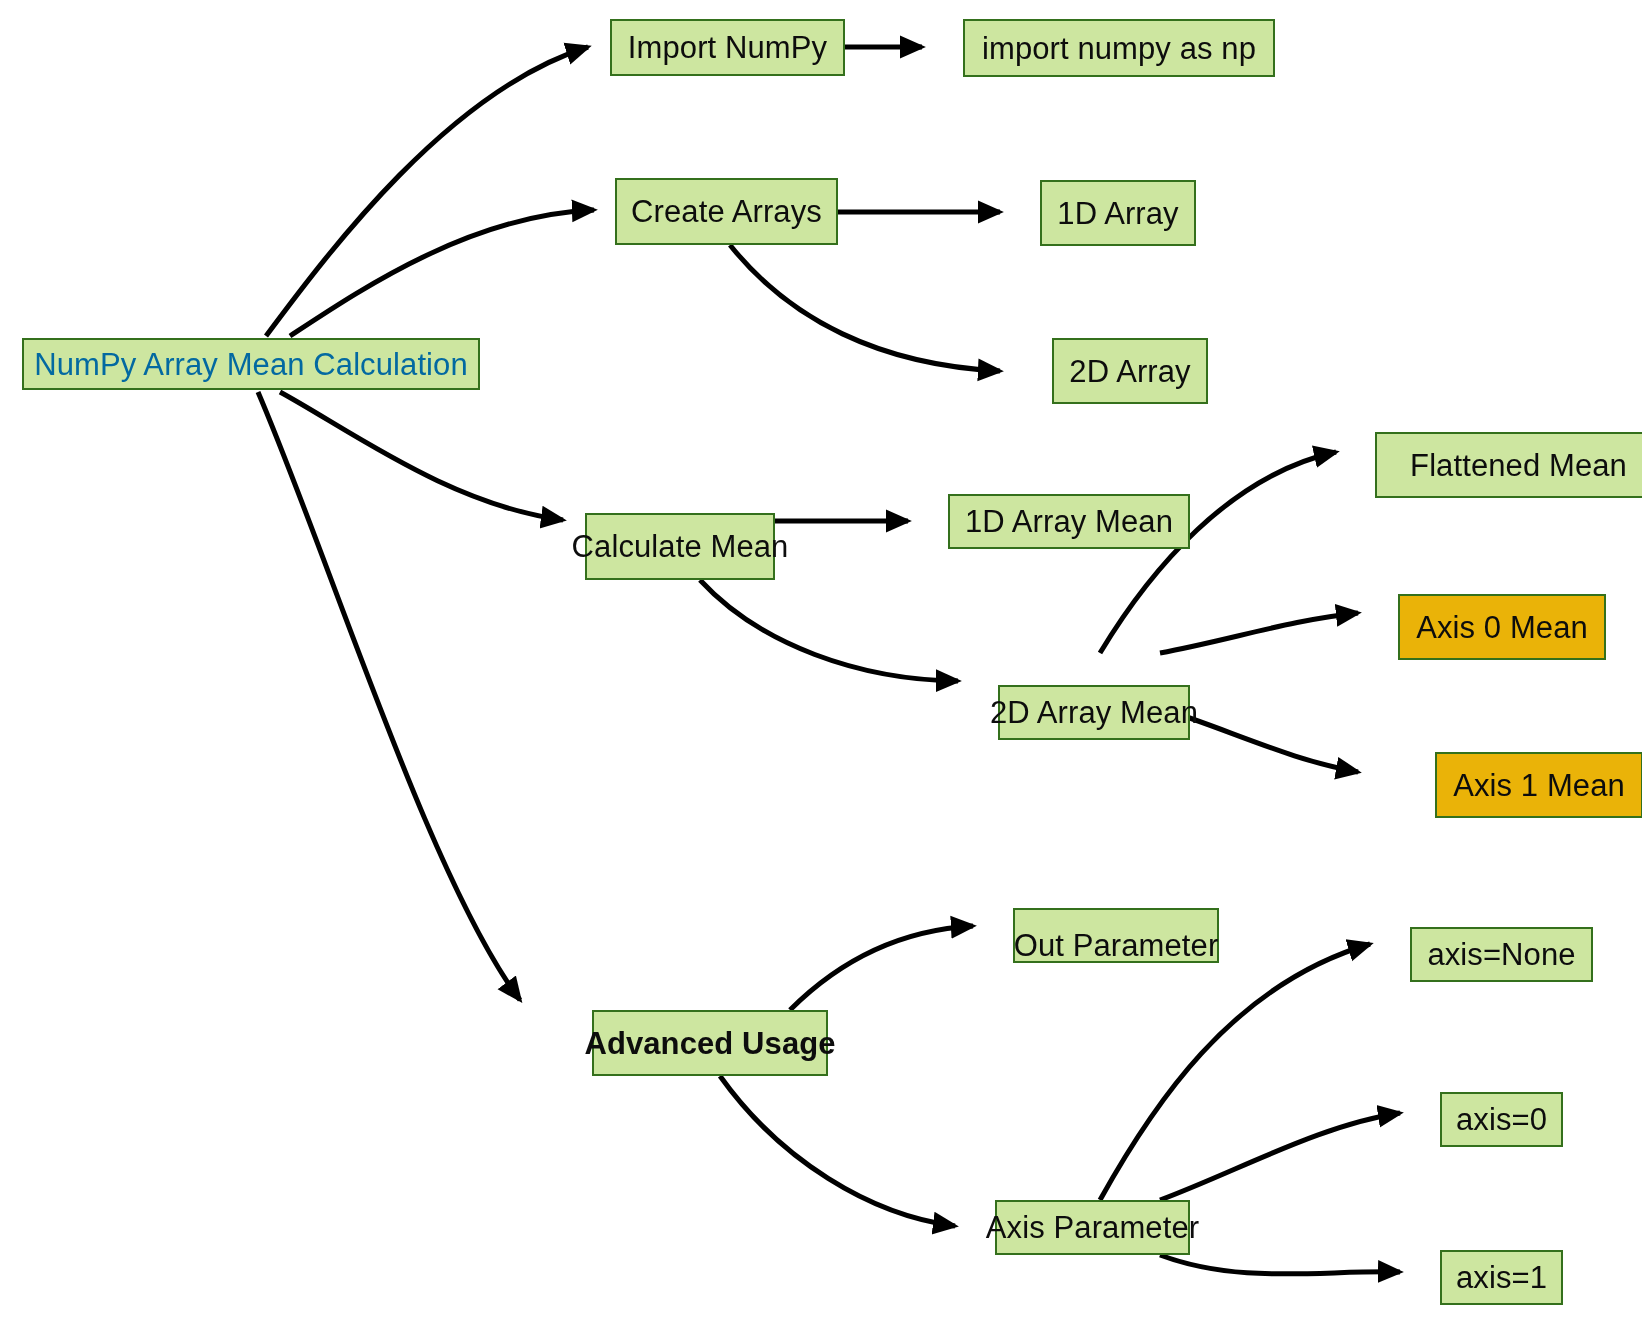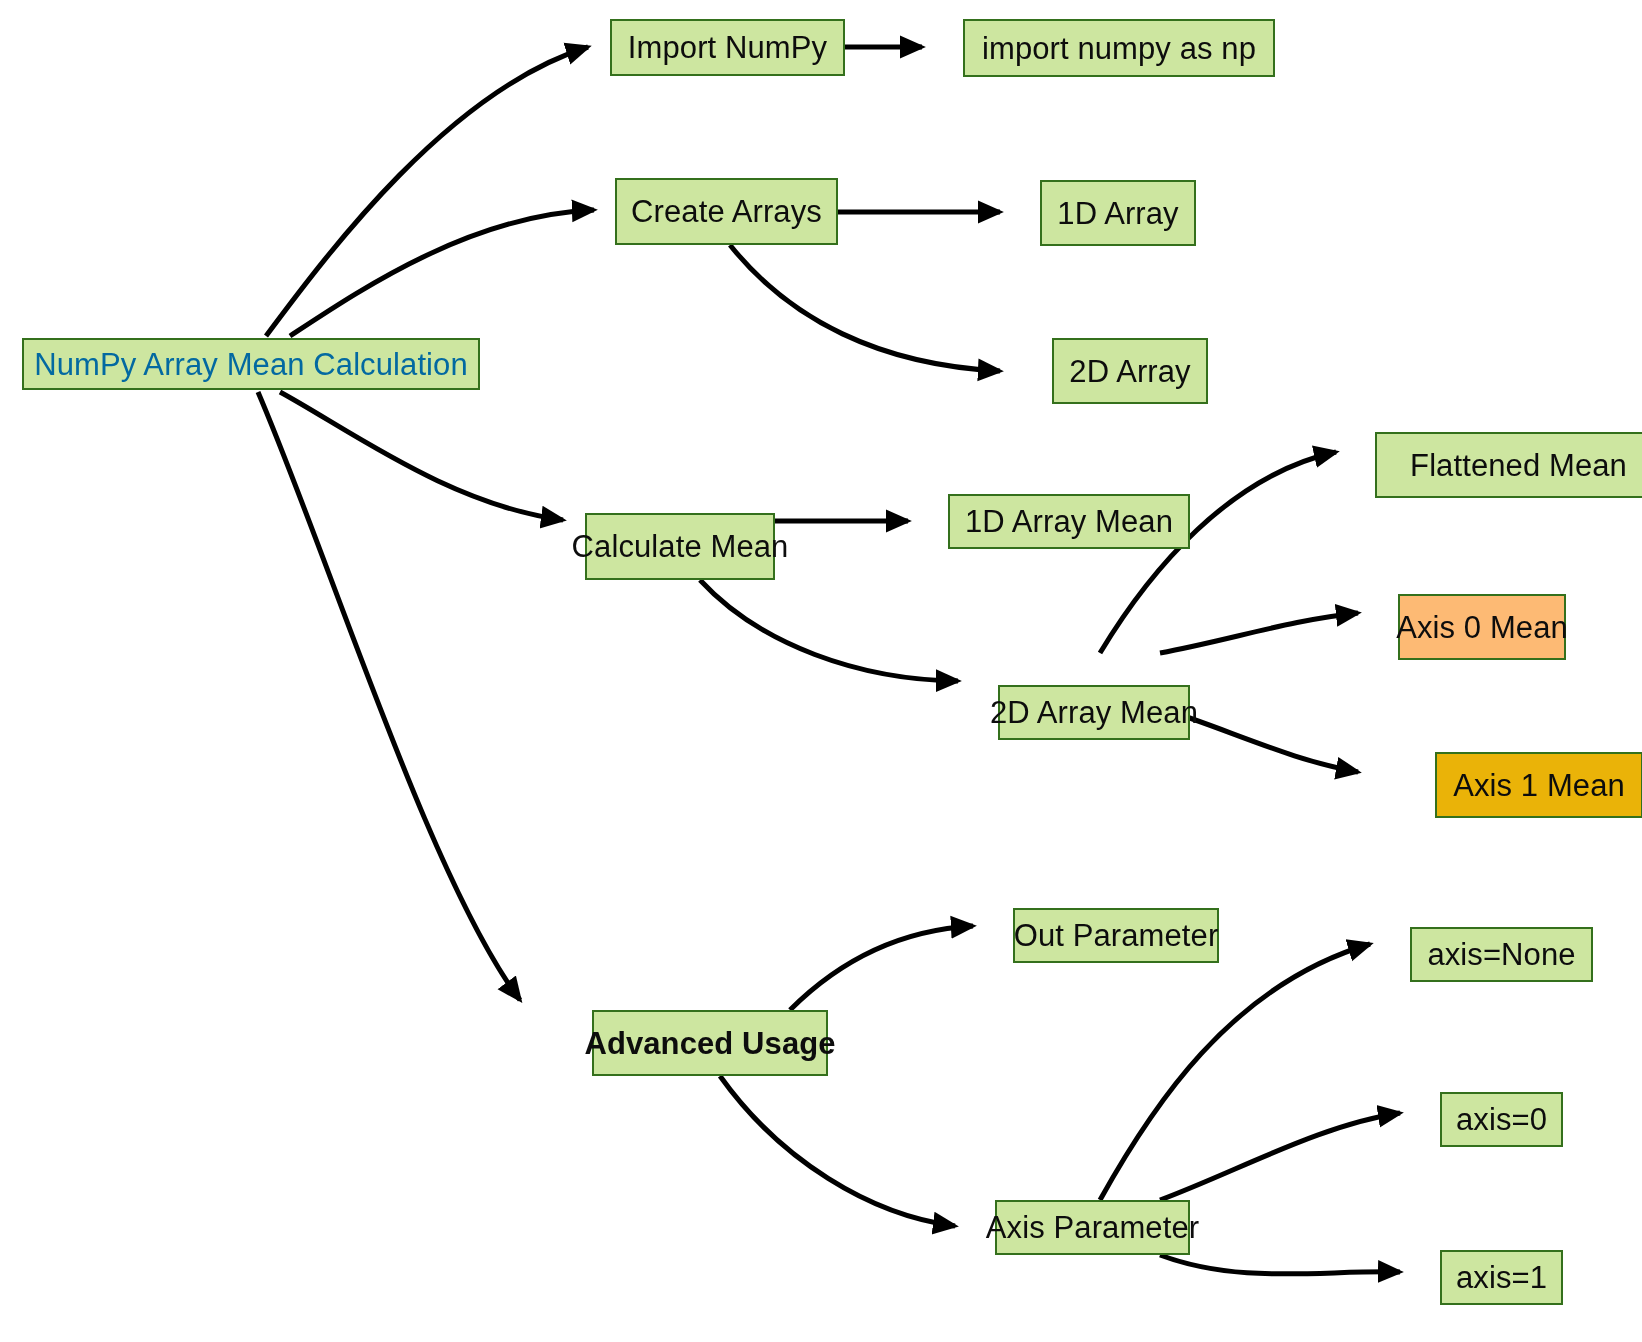--- a/index.html
+++ b/index.html
@@ -96,30 +96,30 @@
       </div>
       <div class="node" style="left: 948px; top: 494px; width: 242px; height: 55px; background: rgb(205, 230, 160); border-color: rgb(52, 112, 28); color: rgb(13, 13, 13);">
         <span class="node-label">1D Array Mean</span>
       </div>
       <div class="node" style="left: 998px; top: 653px; width: 192px; height: 55px; background: rgb(205, 230, 160); border-color: rgb(52, 112, 28); color: rgb(13, 13, 13); margin-top: 32px;">
         <span class="node-label">2D Array Mean</span>
       </div>
       <div class="node" style="left: 1375px; top: 432px; width: 287px; height: 66px; background: rgb(205, 230, 160); border-color: rgb(52, 112, 28); color: rgb(13, 13, 13);">
         <span class="node-label">Flattened Mean</span>
       </div>
-      <div class="node" style="left: 1398px; top: 594px; width: 168px; height: 66px; background: #fdba74; border-color: rgb(52, 112, 28); color: rgb(13, 13, 13);">
+      <div class="node" style="left: 1398px; top: 594px; width: 208px; height: 66px; background: #eab308; border-color: rgb(52, 112, 28); color: rgb(13, 13, 13);">
         <span class="node-label">Axis 0 Mean</span>
       </div>
       <div class="node" style="left: 1398px; top: 752px; width: 208px; height: 66px; background: #eab308; border-color: rgb(52, 112, 28); color: rgb(13, 13, 13); margin-left: 37px;">
         <span class="node-label">Axis 1 Mean</span>
       </div>
       <div class="node" style="left: 592px; top: 1010px; width: 236px; height: 66px; background: rgb(205, 230, 160); border-color: rgb(52, 112, 28); color: rgb(13, 13, 13); font-weight: bold;">
         <span class="node-label">Advanced Usage</span>
       </div>
-      <div class="node" style="left: 1013px; top: 908px; width: 206px; height: 55px; background: rgb(205, 230, 160); border-color: rgb(52, 112, 28); color: rgb(13, 13, 13);">
+      <div class="node" style="left: 1013px; top: 908px; width: 206px; height: 55px; background: rgb(205, 230, 160); border-color: rgb(52, 112, 28); color: rgb(13, 13, 13); align-items: flex-end;">
         <span class="node-label">Out Parameter</span>
       </div>
       <div class="node" style="left: 995px; top: 1200px; width: 195px; height: 55px; background: rgb(205, 230, 160); border-color: rgb(52, 112, 28); color: rgb(13, 13, 13);">
         <span class="node-label">Axis Parameter</span>
       </div>
       <div class="node" style="left: 1410px; top: 927px; width: 183px; height: 55px; background: rgb(205, 230, 160); border-color: rgb(52, 112, 28); color: rgb(13, 13, 13);">
         <span class="node-label">axis=None</span>
       </div>
       <div class="node" style="left: 1440px; top: 1092px; width: 123px; height: 55px; background: rgb(205, 230, 160); border-color: rgb(52, 112, 28); color: rgb(13, 13, 13);">
         <span class="node-label">axis=0</span>

